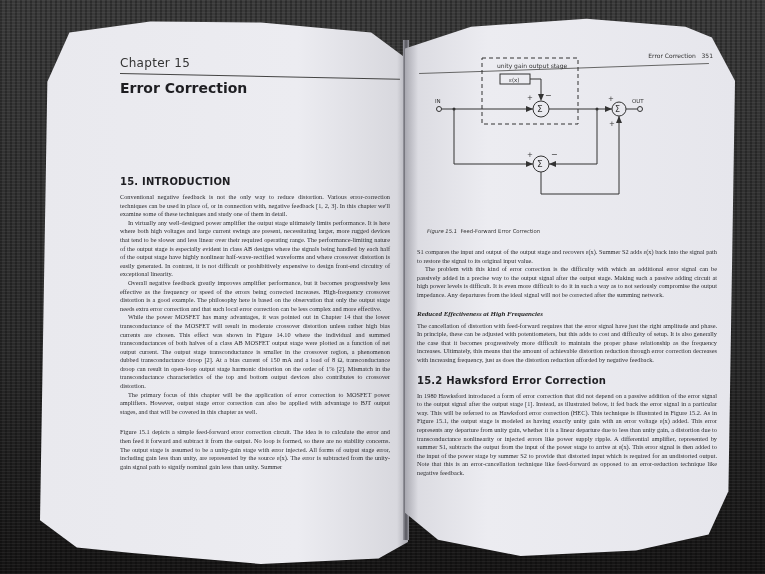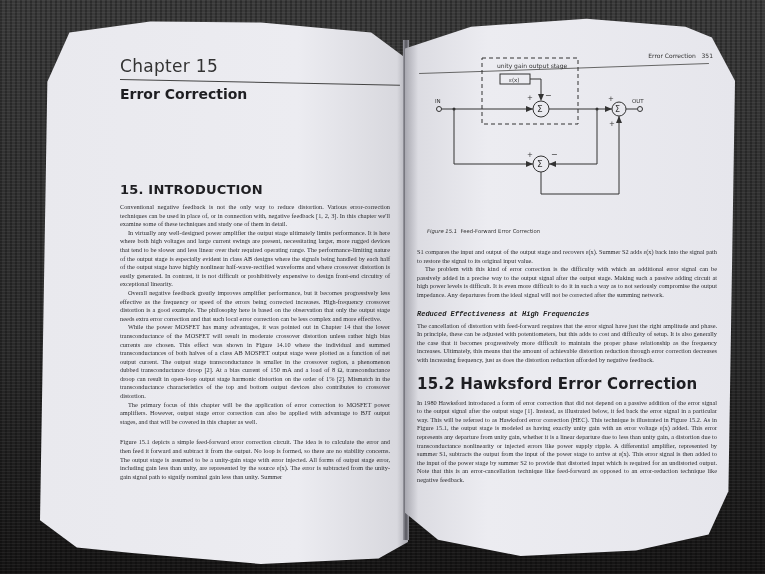--- a/index.html
+++ b/index.html
@@ -15,26 +15,26 @@
     clip-path:polygon(8% 3%,30% 1%,60% 1.2%,90% 3%,100% 8%,100% 96%,92% 99%,60% 100%,25% 98%,10% 97%,0% 92%,2% 12%);
     background:linear-gradient(90deg,#e9e9ee 0%,#ececf1 70%,#d8d8de 97%,#a9a9b0 100%);}
   .page.right{left:405px;top:16px;width:330px;height:540px;
     clip-path:polygon(0% 6%,20% 2%,55% 0.5%,85% 2%,93% 4%,100% 12%,98% 88%,92% 96%,70% 99%,35% 100%,10% 97%,0% 92%);
     background:linear-gradient(90deg,#a8a8b0 0%,#dcdce2 4%,#ececf1 25%,#e6e6ec 100%);}
   .gutter{position:absolute;left:403px;top:40px;width:6px;height:500px;
     background:linear-gradient(90deg,#9a9aa2,#55555c,#9a9aa2);}
   .inner{position:absolute;color:#2b2b2f;}
   .left .inner{left:80px;top:40px;width:270px;}
   .right .inner{left:12px;top:0;width:300px;}
-  .chapter-label{font-family:"DejaVu Sans",sans-serif;font-size:17px;color:#333;margin:0;letter-spacing:.3px;}
+  .chapter-label{font-family:"DejaVu Sans",sans-serif;font-size:12px;color:#333;margin:0;letter-spacing:.3px;}
   .chapter-rule{height:1px;background:#444;margin:3px 0 6px 0;transform:rotate(1.2deg);transform-origin:left;width:280px;}
   .chapter-title{font-family:"DejaVu Sans",sans-serif;font-weight:bold;font-size:14px;color:#1e1e22;margin:0;}
-  .section-head{font-family:"DejaVu Sans",sans-serif;font-weight:bold;font-size:13px;color:#1e1e22;letter-spacing:.2px;margin:0 0 6px 0;}
-  .section-head.big{font-size:15px;}
-  .sub-head{font-family:Liberation Mono, monospace;font-weight:bold;font-style:italic;font-size:7px;color:#222;margin:0 0 4px 0;}
+  .section-head{font-family:"DejaVu Sans",sans-serif;font-weight:bold;font-size:10px;color:#1e1e22;letter-spacing:.2px;margin:0 0 6px 0;}
+  .section-head.big{font-size:10px;}
+  .sub-head{font-family:Liberation Serif, serif;font-weight:bold;font-style:italic;font-size:7px;color:#222;margin:0 0 4px 0;}
   p.body{font-size:6.3px;line-height:8.6px;margin:0;text-align:justify;color:#2a2a2e;}
   p.body.indent{text-indent:8px;}
   .running-head{position:absolute;right:22px;top:36px;font-family:"DejaVu Sans",sans-serif;font-size:6px;color:#333;}
   .running-rule{position:absolute;left:14px;top:52px;width:290px;height:1px;background:#666;transform:rotate(-2deg);}
   .figure{position:absolute;left:22px;top:30px;width:290px;height:180px;}
   .fig-caption{font-family:"DejaVu Sans",sans-serif;font-size:5.3px;color:#333;}
   .fig-caption em{font-style:italic;}
 </style>
 </head>
 <body>

